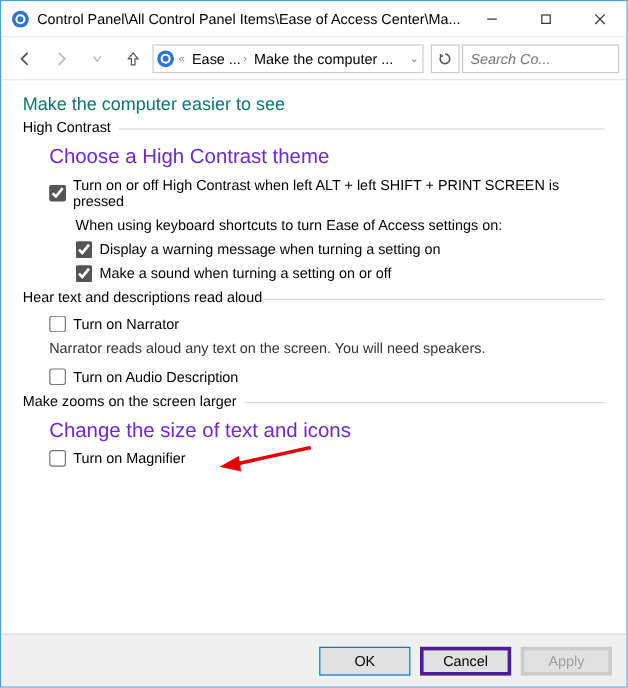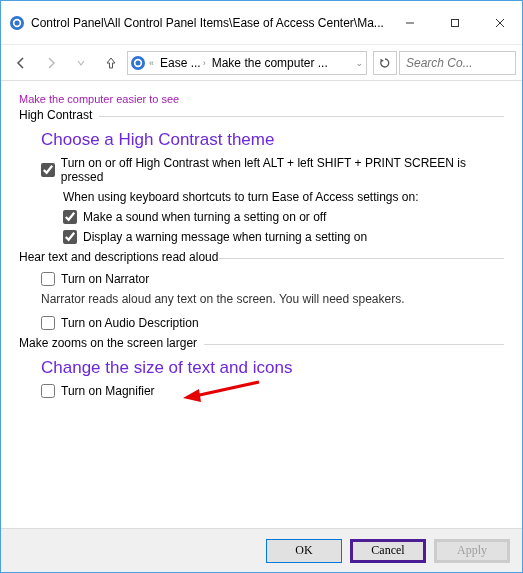--- a/index.html
+++ b/index.html
@@ -11,21 +11,21 @@
     height: 573px;
     border: 1px solid #4da0e0;
     display: flex;
     flex-direction: column;
     color: #000;
     overflow: hidden;
   }
 
   
   .titlebar {
-    height: 44px;
+    height: 30px;
     display: flex;
     align-items: center;
     background: #fff;
     border-bottom: 1px solid #eaeaea;
   }
   .titlebar .icon { width: 16px; height: 16px; margin-left: 8px; }
   .titlebar .title { flex: 1; padding-left: 6px; font-size: 12px; color: #000; white-space: nowrap; overflow: hidden; text-overflow: ellipsis; }
   .win-btns { display: flex; height: 100%; }
   .win-btn { width: 45px; display: flex; align-items: center; justify-content: center; color: #333; }
 
@@ -60,39 +60,39 @@
     height: 100%;
   }
   .loc-chev { color: #888; font-size: 9px; }
   .loc-bar .crumb-icon { width: 16px; height: 16px; }
   .refresh-btn {
     width: 24px; height: 24px; border: 1px solid #ccc;
     display: flex; align-items: center; justify-content: center;
     margin-left: 4px; color: #555;
   }
   .search-box {
-    width: 117px; height: 24px; border: 1px solid #ccc;
+    width: 131px; height: 24px; border: 1px solid #ccc;
     margin-left: 0;
     font-family: inherit;
     font-size: 12px;
     padding: 0 6px;
     color: #666;
     font-style: italic;
   }
 
   
   .content {
     flex: 1;
     overflow-y: auto;
     padding: 12px 18px 8px 18px;
     position: relative;
   }
   .page-title {
-    color: #a21caf;
-    font-size: 11px;
+    color: #0f766e;
+    font-size: 15px;
     margin-bottom: 3px;
   }
   .page-sub {
     font-size: 12px;
     color: #000;
     margin-bottom: 14px;
   }
 
   .group-label {
     font-size: 12px;
@@ -149,21 +149,20 @@
   
   .btnbar {
     height: 44px;
     background: #f0f0f0;
     border-top: 1px solid #dcdcdc;
     display: flex;
     align-items: center;
     justify-content: flex-end;
     padding: 0 12px;
     gap: 8px;
-    font-family: Liberation Serif, serif;
   }
   .btn {
     min-width: 76px;
     height: 24px;
     border: 3px solid #4c1d95;
     background: #e1e1e1;
     font-size: 12px;
     font-family: inherit;
     padding: 0 10px;
   }
@@ -270,26 +269,26 @@
     <label class="chkrow">
       <input type="checkbox" checked="" style="">
       <span>Turn on or off High Contrast when left ALT + left SHIFT + PRINT SCREEN is pressed</span>
     </label>
 
     <div class="indented">
       <div class="subhdr">When using keyboard shortcuts to turn Ease of Access settings on:</div>
 
       <label class="chkrow">
         <input type="checkbox" checked="" style="">
-        <span>Make a sound when turning a setting on or off</span>
+        <span>Display a warning message when turning a setting on</span>
       </label>
 
       <label class="chkrow">
         <input type="checkbox" checked="" style="">
-        <span>Display a warning message when turning a setting on</span>
+        <span>Make a sound when turning a setting on or off</span>
       </label>
     </div>
   </div>
 
   <div class="group-label" style="--lineLeft:200px">Hear text and descriptions read aloud</div>
 
   <div class="indented">
     <label class="chkrow">
       <input type="checkbox" style="">
       <span>Turn on Narrator</span>

